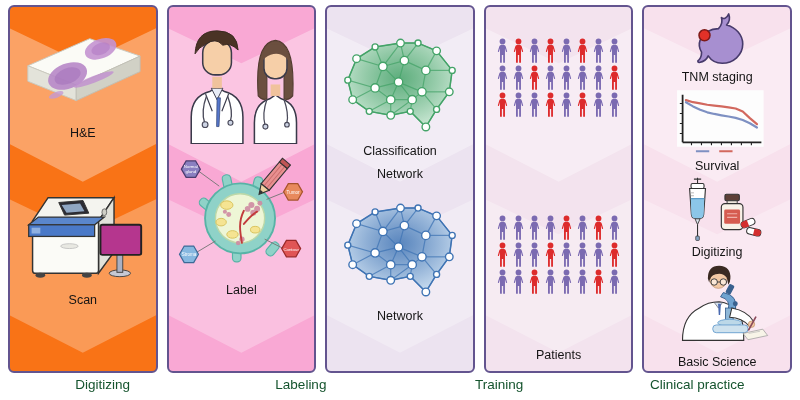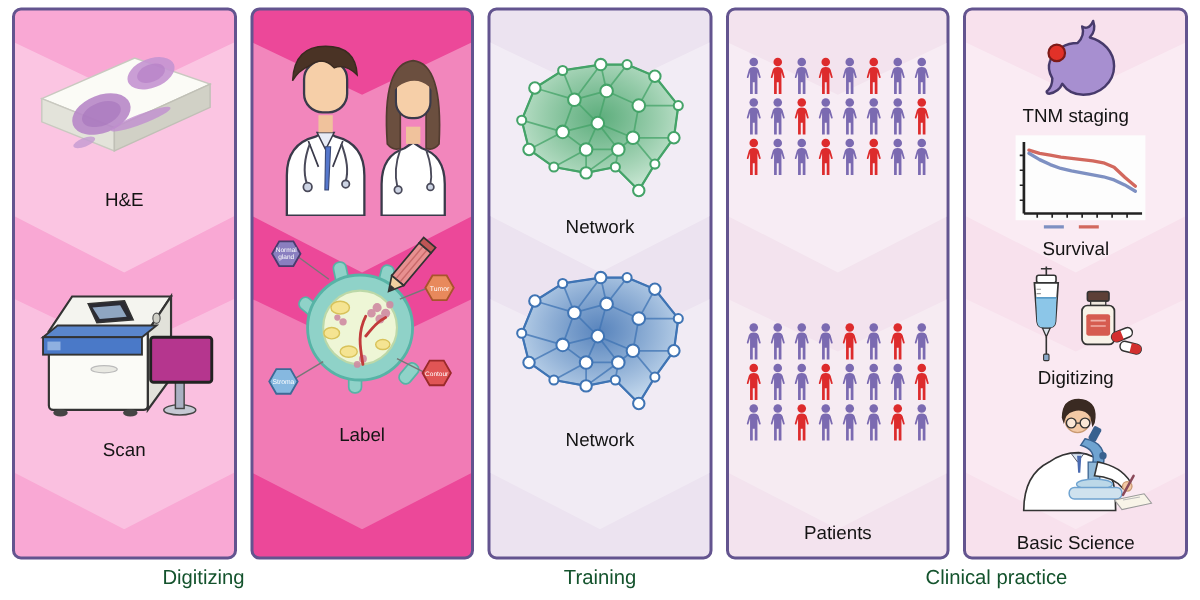--- a/index.html
+++ b/index.html
@@ -18,21 +18,21 @@
   .caption{flex:1;text-align:center;font-size:13.5px;color:#14532d;}
   .prow{display:flex;gap:3px;justify-content:center;margin:1px 0;}
   .person{display:block;line-height:0;}
   svg{display:block;}
 </style>
 </head>
 <body>
 
 <div class="figure">
 
-  <div class="panel" style="background:#f9a8d4;">
+  <div class="panel" style="background:#f97316;">
     <svg viewBox="0 0 130 92" width="126" height="89" style="margin-top:22px">
       <polygon points="8,38 72,10 124,28 58,58" fill="#fbfbf6" stroke="#c9c9c0" stroke-width="1"></polygon>
       <polygon points="8,38 58,58 58,74 8,54" fill="#e3e3da" stroke="#c9c9c0" stroke-width="1"></polygon>
       <polygon points="58,58 124,28 124,44 58,74" fill="#d1d1c6" stroke="#c0c0b6" stroke-width="1"></polygon>
       <g transform="rotate(-21 60 38)">
         <ellipse cx="46" cy="44" rx="21" ry="13" fill="#b787c8" opacity="0.9"></ellipse>
         <ellipse cx="46" cy="44" rx="14" ry="8" fill="#a573ba" opacity="0.6"></ellipse>
         <ellipse cx="88" cy="30" rx="17" ry="10" fill="#c493d2" opacity="0.9"></ellipse>
         <ellipse cx="88" cy="30" rx="10" ry="6" fill="#b27cc4" opacity="0.6"></ellipse>
         <ellipse cx="70" cy="57" rx="22" ry="3.5" fill="#c08ed0" opacity="0.8"></ellipse>
@@ -53,21 +53,21 @@
       <ellipse cx="88" cy="31" rx="2.5" ry="3.5" fill="#cfcfc6" stroke="#555" stroke-width="0.8"></ellipse>
       <ellipse cx="22" cy="96" rx="5" ry="2.5" fill="#444"></ellipse>
       <ellipse cx="70" cy="96" rx="5" ry="2.5" fill="#444"></ellipse>
       <ellipse cx="104" cy="94" rx="11" ry="3.5" fill="#c6c9d4" stroke="#444" stroke-width="1"></ellipse>
       <rect x="101" y="74" width="6" height="19" fill="#aab0c2" stroke="#444" stroke-width="1"></rect>
       <rect x="84" y="44" width="42" height="31" rx="2" fill="#b5368e" stroke="#222" stroke-width="2"></rect>
     </svg>
     <div class="item-label" style="margin-top:6px">Scan</div>
   </div>
 
-  <div class="panel" style="background:#ec4899;">
+  <div class="panel" style="background:#f9a8d4;">
     <svg viewBox="0 0 140 126" width="134" height="121" style="margin-top:16px">
       <path d="M18 126 L18 98 Q18 76 38 71 L45 67 L52 71 Q72 76 72 98 L72 126 Z" fill="#ffffff" stroke="#3a3a4a" stroke-width="1.6"></path>
       <polygon points="39,68 45,80 51,68" fill="#e8ecf6" stroke="#3a3a4a" stroke-width="1"></polygon>
       <path d="M45 78 L48.5 78 L47 108 L44.5 108 Z" fill="#5577cc" stroke="#3a4a7a" stroke-width="0.8"></path>
       <path d="M33 74 L40 92 M57 74 L50 92" stroke="#3a3a4a" stroke-width="1.2" fill="none"></path>
       <path d="M34 76 Q28 92 32 104" stroke="#4a4a5a" stroke-width="1.4" fill="none"></path>
       <circle cx="32.5" cy="106" r="3" fill="#cdd4e4" stroke="#4a4a5a" stroke-width="1.2"></circle>
       <path d="M56 76 Q62 92 59 102" stroke="#4a4a5a" stroke-width="1.4" fill="none"></path>
       <circle cx="59" cy="104" r="2.6" fill="#cdd4e4" stroke="#4a4a5a" stroke-width="1.2"></circle>
       <rect x="40" y="56" width="10" height="12" fill="#f0c29c"></rect>
@@ -213,20 +213,21 @@
           <circle cx="66" cy="24" r="4.3" fill="#fff" stroke="#44a368" stroke-width="1.4"></circle>
           <circle cx="88" cy="34" r="4.3" fill="#fff" stroke="#44a368" stroke-width="1.4"></circle>
           <circle cx="36" cy="52" r="4.3" fill="#fff" stroke="#44a368" stroke-width="1.4"></circle>
           <circle cx="60" cy="46" r="4.3" fill="#fff" stroke="#44a368" stroke-width="1.4"></circle>
           <circle cx="84" cy="56" r="4.3" fill="#fff" stroke="#44a368" stroke-width="1.4"></circle>
           <circle cx="52" cy="64" r="4.3" fill="#fff" stroke="#44a368" stroke-width="1.4"></circle>
           <circle cx="74" cy="64" r="4.3" fill="#fff" stroke="#44a368" stroke-width="1.4"></circle>
         </svg>
       </div>
     <div class="net-label" style="margin-top:6px">
+      <div>Classification</div>
       <div>Network</div>
     </div>
     <div style="margin-top:16px">
         <svg viewBox="0 0 123 99" width="120" height="97">
           <defs>
             <radialGradient id="gradBlue" cx="50%" cy="42%" r="68%">
               <stop offset="0%" stop-color="#3f74b4" stop-opacity="0.85"></stop>
               <stop offset="100%" stop-color="#d8e8f6"></stop>
             </radialGradient>
           </defs>
@@ -785,15 +786,16 @@
       <line x1="130" y1="77" x2="120" y2="95" stroke="#8a4a5a" stroke-width="2.4" stroke-linecap="round"></line>
       <polygon points="112,100 140,94 147,103 119,109" fill="#f8f4e8" stroke="#999" stroke-width="1"></polygon>
       <line x1="120" y1="100" x2="136" y2="97" stroke="#bbb" stroke-width="1"></line>
     </svg>
     <div class="item-label" style="margin-top:14px">Basic Science</div>
   </div>
 </div>
 
 <div class="captions">
   <span class="caption">Digitizing</span>
+  <span class="caption">Labeling</span>
   <span class="caption">Training</span>
   <span class="caption">Clinical practice</span>
 </div>
 
 </body></html>

